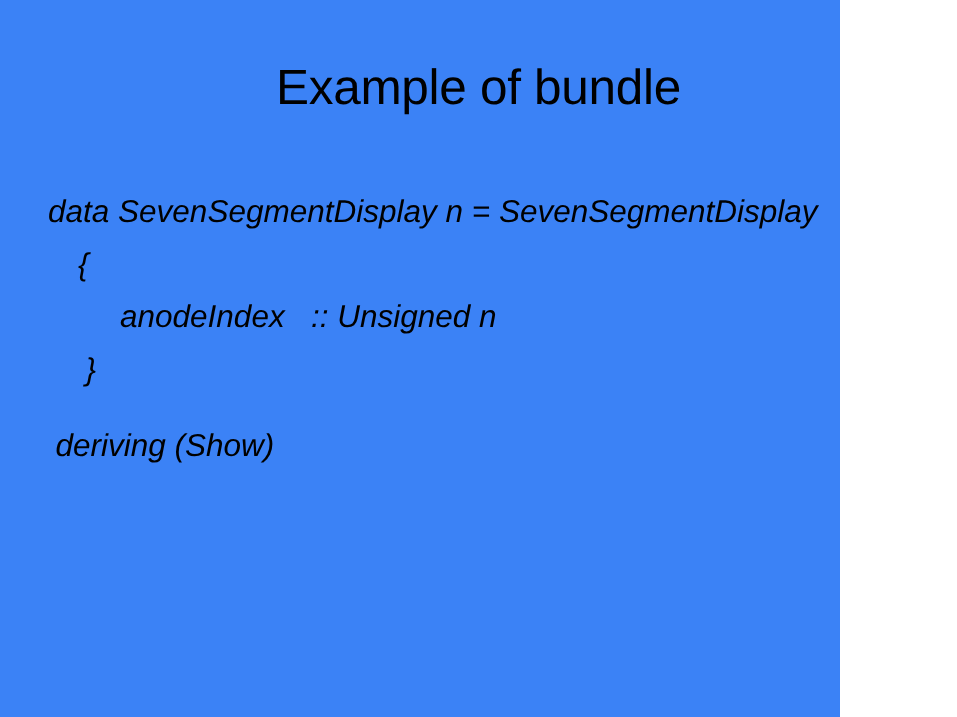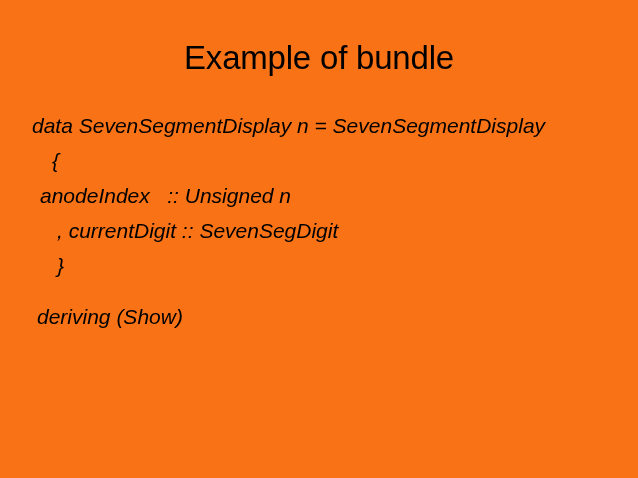--- a/index.html
+++ b/index.html
@@ -11,23 +11,23 @@
     width: 638px;
     height: 478px;
     background: #ffffff;
     font-family: "Liberation Sans", sans-serif;
     color: #000000;
     overflow: hidden;
   }
 
   .slide {
     position: relative;
-    width: 638px;
+    width: 560px;
     height: 478px;
-    background: #f97316;
+    background: #3b82f6;
     box-sizing: border-box;
   }
 
   .slide-title {
     position: absolute;
     top: 38px;
     left: 0;
     width: 638px;
     text-align: center;
     font-family: "Liberation Sans", sans-serif;
@@ -35,21 +35,21 @@
     font-weight: 400;
     font-style: normal;
     line-height: 40px;
     letter-spacing: -0.2px;
     color: #000000;
     white-space: nowrap;
   }
 
   .slide-body {
     position: absolute;
-    top: 108px;
+    top: 124px;
     left: 0;
     width: 638px;
   }
 
   .code-line {
     font-family: "Liberation Sans", sans-serif;
     font-size: 21px;
     line-height: 35px;
     color: #000000;
     white-space: pre;
@@ -62,39 +62,38 @@
 
   .code-line.upright {
     font-style: normal;
   }
 
   
   .ind-0 { padding-left: 32px; }
   .ind-1 { padding-left: 37px; margin-top: 16px; }
   .ind-2 { padding-left: 52px; }
   .ind-3 { padding-left: 57px; }
-  .ind-4 { padding-left: 40px; }
+  .ind-4 { padding-left: 80px; }
 </style>
 </head>
 <body>
 
 <div class="slide">
 
   <div class="slide-title">Example of bundle</div>
 
   <div class="slide-body">
 
     <div class="code-line italic ind-0">data SevenSegmentDisplay n = SevenSegmentDisplay</div>
 
     <div class="code-line italic ind-2">{</div>
 
     <div class="code-line italic ind-4">anodeIndex   :: Unsigned n</div>
 
 
-    <div class="code-line italic ind-3">, currentDigit :: SevenSegDigit</div>
 
 
     <div class="code-line italic ind-3">}</div>
 
     <div class="code-line italic ind-1">deriving (Show)</div>
 
   </div>
 
 </div>
 

